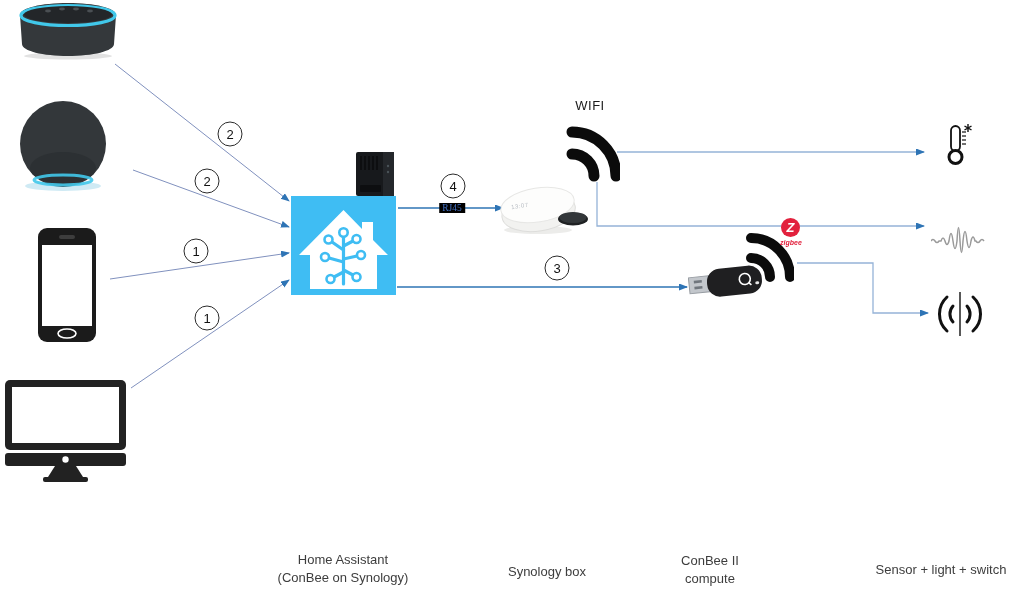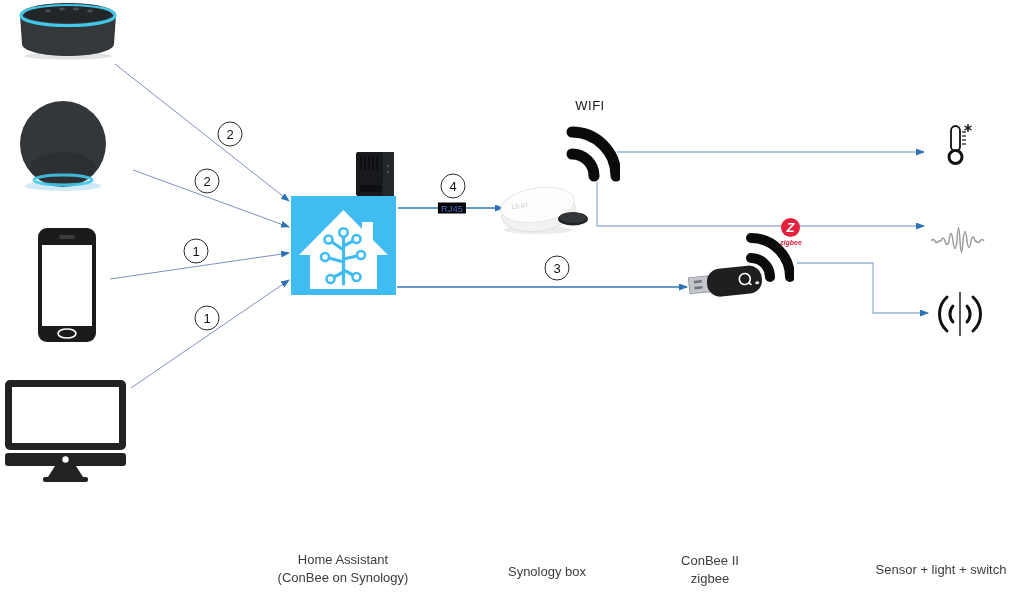--- a/index.html
+++ b/index.html
@@ -17,21 +17,21 @@
   .cl-strong{stroke:var(--arrow-blue);stroke-width:1.5;fill:none;}
   .mk{fill:var(--arrow-blue);}
   .badge{position:absolute;width:23px;height:23px;border:1.2px solid #2b2b2b;border-radius:50%;
          background:#fff;display:flex;align-items:center;justify-content:center;
          font-size:13px;color:#111;transform:translate(-50%,-50%);z-index:5;}
   .caption{position:absolute;text-align:center;font-size:13px;line-height:18px;
            color:#3d3d3d;white-space:pre-line;}
   .wifi-label{position:absolute;left:560px;top:98px;width:60px;text-align:center;
               font-size:13px;color:#1a1a1a;letter-spacing:.5px;}
   .rj45-label{position:absolute;left:452px;top:208px;transform:translate(-50%,-50%);
-              font-size:9.5px;color:var(--rj45-blue);background:#000000;padding:0 3px;z-index:4;}
+              font-size:9.5px;color:var(--rj45-blue);background:#000000;padding:0 3px;z-index:4;font-family:Liberation Serif, serif;}
   .wifi-arc{stroke:#0b0b0b;stroke-width:11;fill:none;stroke-linecap:round;}
   .ha-bg{fill:var(--ha-blue);}
   .ha-tree{stroke:var(--ha-blue);stroke-width:3.2;fill:none;stroke-linecap:round;}
   .ha-node{fill:#fff;stroke:var(--ha-blue);stroke-width:2.6;}
   .ring{stroke:var(--alexa-ring-cyan);}
   .zigbee-circle{position:absolute;left:781px;top:218px;width:19px;height:19px;border-radius:50%;
                  background:var(--zigbee-red);display:flex;align-items:center;justify-content:center;z-index:6;}
   .zigbee-z{color:#fff;font-size:13px;font-weight:bold;font-style:italic;line-height:1;}
   .zigbee-word{position:absolute;left:769px;top:239px;width:44px;text-align:center;
                font-size:7px;font-weight:bold;font-style:italic;color:var(--zigbee-red);z-index:6;}
@@ -231,16 +231,16 @@
   <span class="badge" style="left:207px;top:318px">1</span>
   <span class="badge" style="left:453px;top:186px">4</span>
   <span class="badge" style="left:557px;top:268px">3</span>
 
   <span class="rj45-label">RJ45</span>
 
   <div class="caption" style="left:250px;top:551px;width:186px">Home Assistant
 (ConBee on Synology)</div>
   <div class="caption" style="left:487px;top:563px;width:120px">Synology box</div>
   <div class="caption" style="left:650px;top:552px;width:120px">ConBee II
-zigbee</div>
+compute</div>
   <div class="caption" style="left:851px;top:561px;width:180px">Sensor + light + switch</div>
 
 </div>
 
 </body></html>

